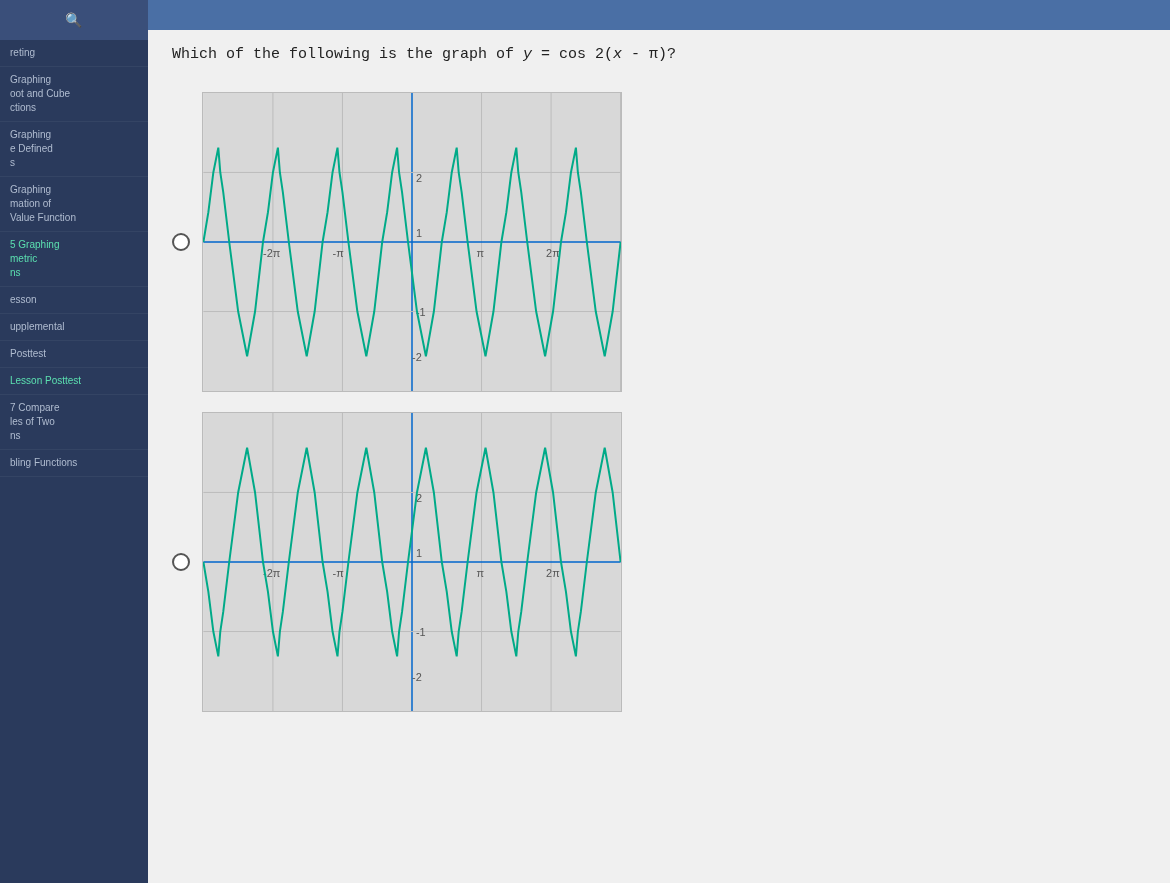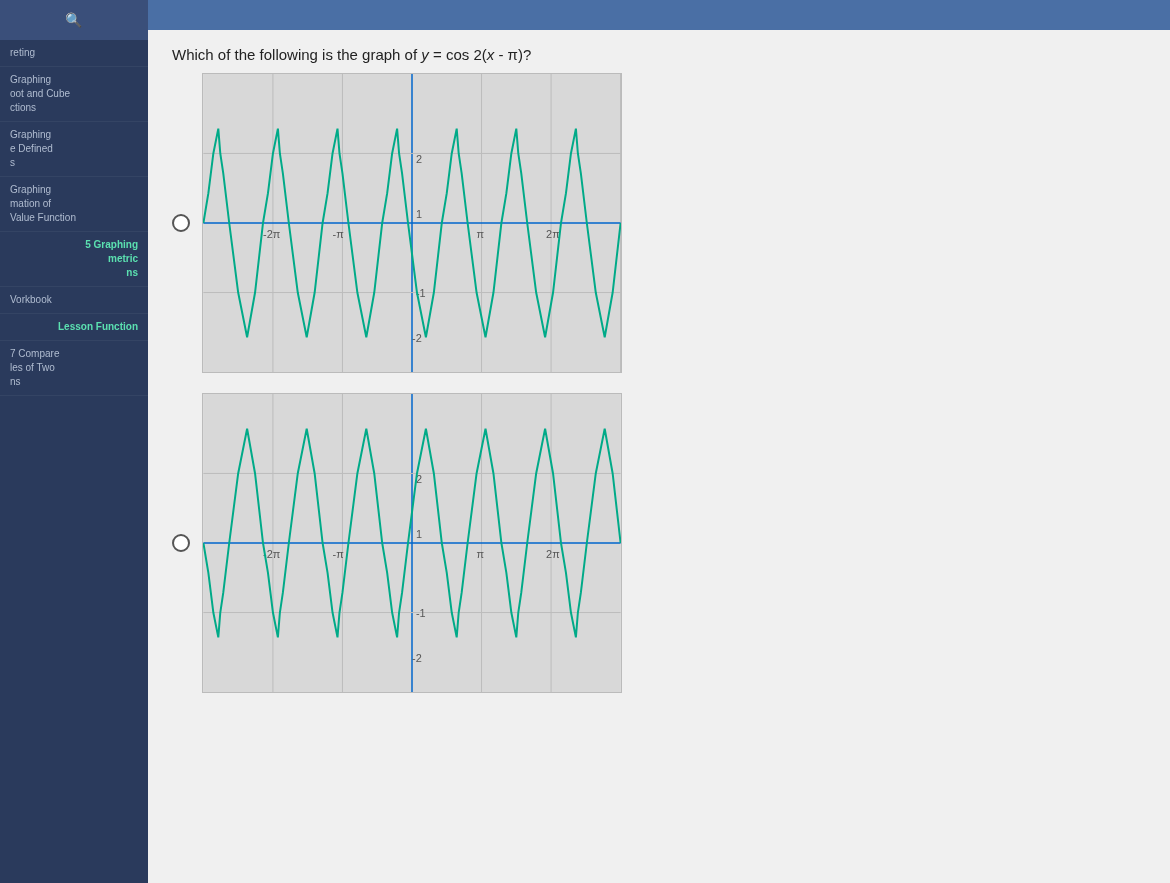--- a/index.html
+++ b/index.html
@@ -36,22 +36,21 @@
     .sidebar-item {
       padding: 6px 10px;
       color: #b0bcd0;
       font-size: 10px;
       line-height: 1.4;
       cursor: pointer;
       border-bottom: 1px solid rgba(255,255,255,0.05);
     }
     .sidebar-item.active {
       color: #5be0b0;
-      font-weight: bold;
-      text-align: right;
+      font-weight: normal;
     }
 
     
     #main {
       flex: 1;
       background: #f0f0f0;
       display: flex;
       flex-direction: column;
     }
     #top-bar {
@@ -59,21 +58,22 @@
       height: 30px;
       width: 100%;
     }
     #question-area {
       padding: 16px 24px 10px 24px;
       background: #f0f0f0;
     }
     #question-text {
       font-size: 15px;
       color: #222;
-      margin-bottom: 0;
+      margin-bottom: 19px;
+      font-family: Liberation Mono, monospace;
     }
     
     .graph-option {
       display: flex;
       align-items: center;
       margin-bottom: 20px;
     }
     .radio-btn {
       width: 18px;
       height: 18px;
@@ -120,27 +120,36 @@
   <div class="sidebar-item">
     <span>Graphing<br>e Defined<br>s</span>
   </div>
   <div class="sidebar-item">
     <span>Graphing<br>mation of<br>Value Function</span>
   </div>
   <div class="sidebar-item active">
     <span>5 Graphing<br>metric<br>ns</span>
   </div>
   <div class="sidebar-item">
-    <span>Vorkbook</span>
+    <span>esson</span>
+  </div>
+  <div class="sidebar-item">
+    <span>upplemental</span>
+  </div>
+  <div class="sidebar-item">
+    <span>Posttest</span>
   </div>
   <div class="sidebar-item active">
-    <span style="color:#5be0b0;">Lesson Function</span>
+    <span style="color:#5be0b0;">Lesson Posttest</span>
   </div>
   <div class="sidebar-item">
     <span>7 Compare<br>les of Two<br>ns</span>
+  </div>
+  <div class="sidebar-item">
+    <span>bling Functions</span>
   </div>
 </div>
 
 <div id="main">
   <div id="top-bar"></div>
 
   <div id="question-area">
     <div id="question-text">
       Which of the following is the graph of <em>y</em> = cos 2(<em>x</em> - π)?
     </div>

